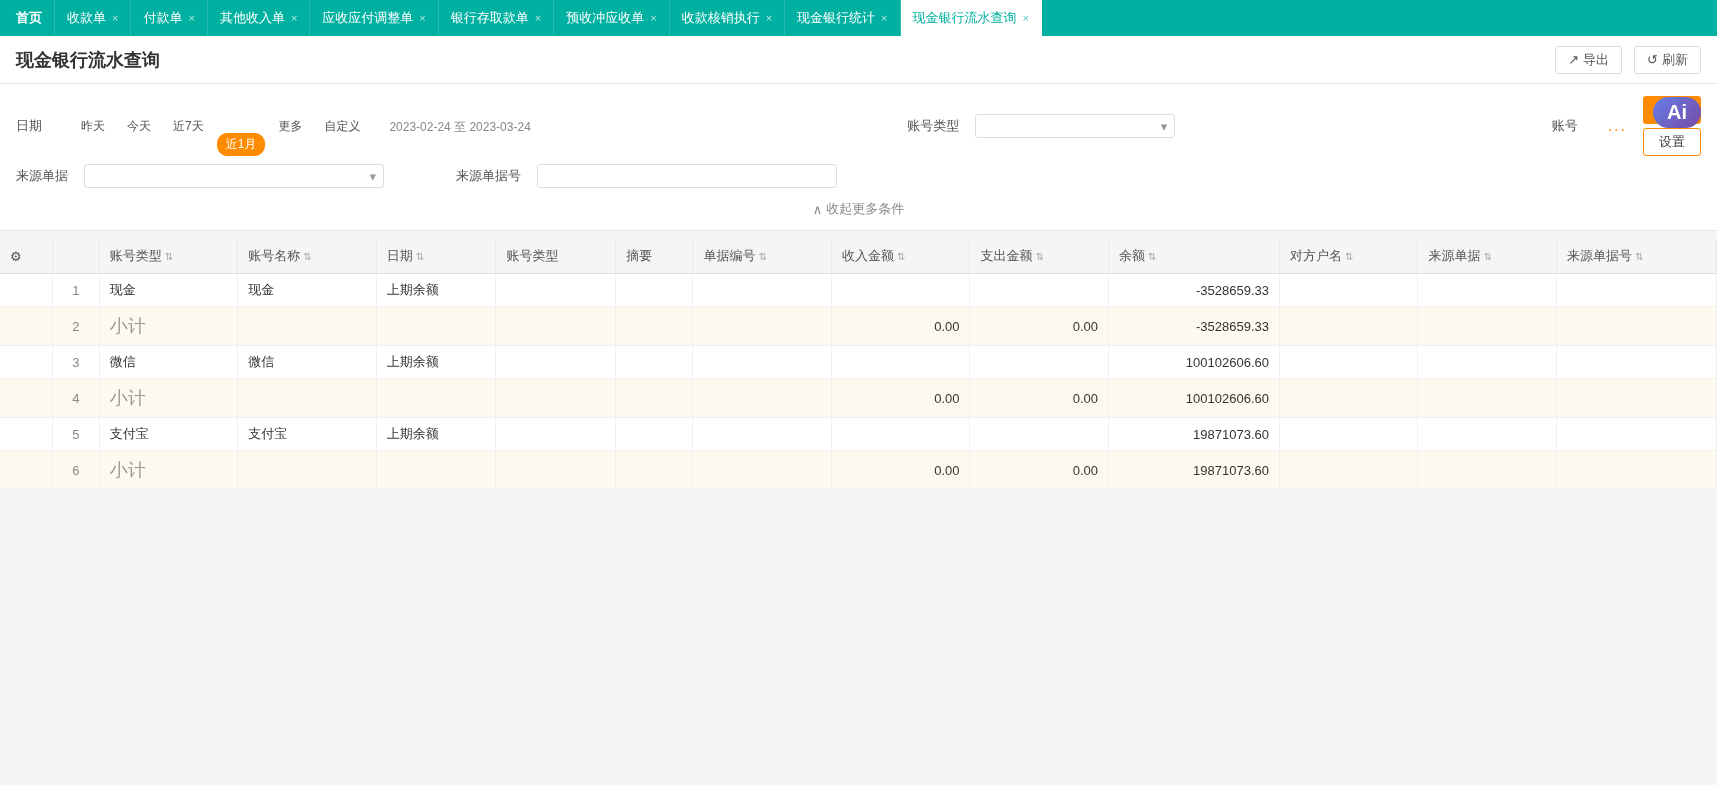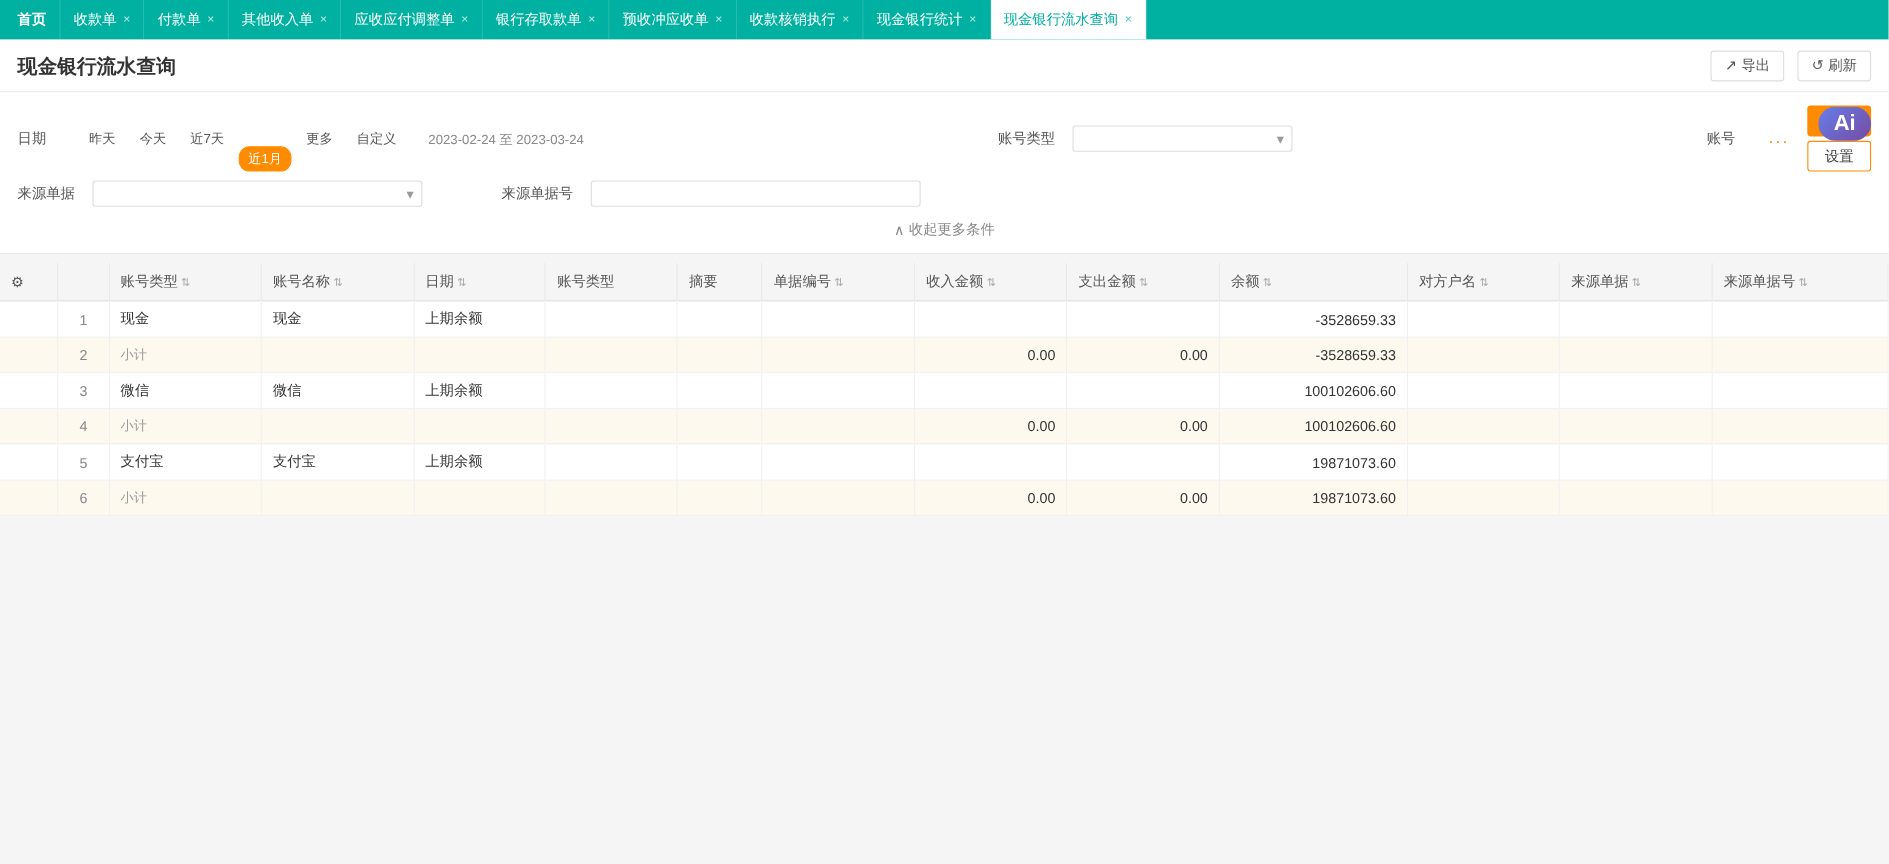--- a/index.html
+++ b/index.html
@@ -235,21 +235,21 @@
     .row-num {
       color: #888;
       text-align: center;
     }
     .settings-col {
       text-align: center;
       color: #888;
     }
     .subtotal-label {
       color: #999;
-      font-size: 12px;
+      font-size: 18px;
     }
 
     
     .ai-badge {
       position: fixed;
       right: 16px;
       top: 97px;
       background: linear-gradient(135deg, #667eea, #764ba2);
       color: #fff;
       border-radius: 20px;

